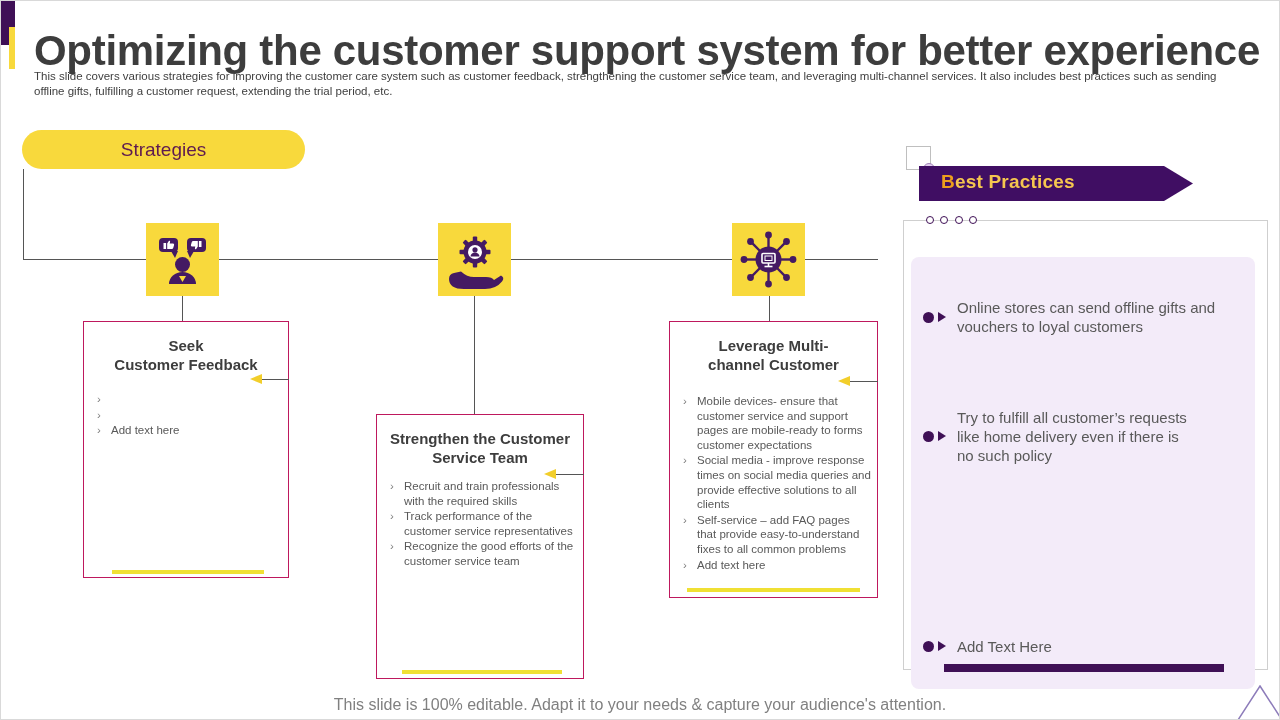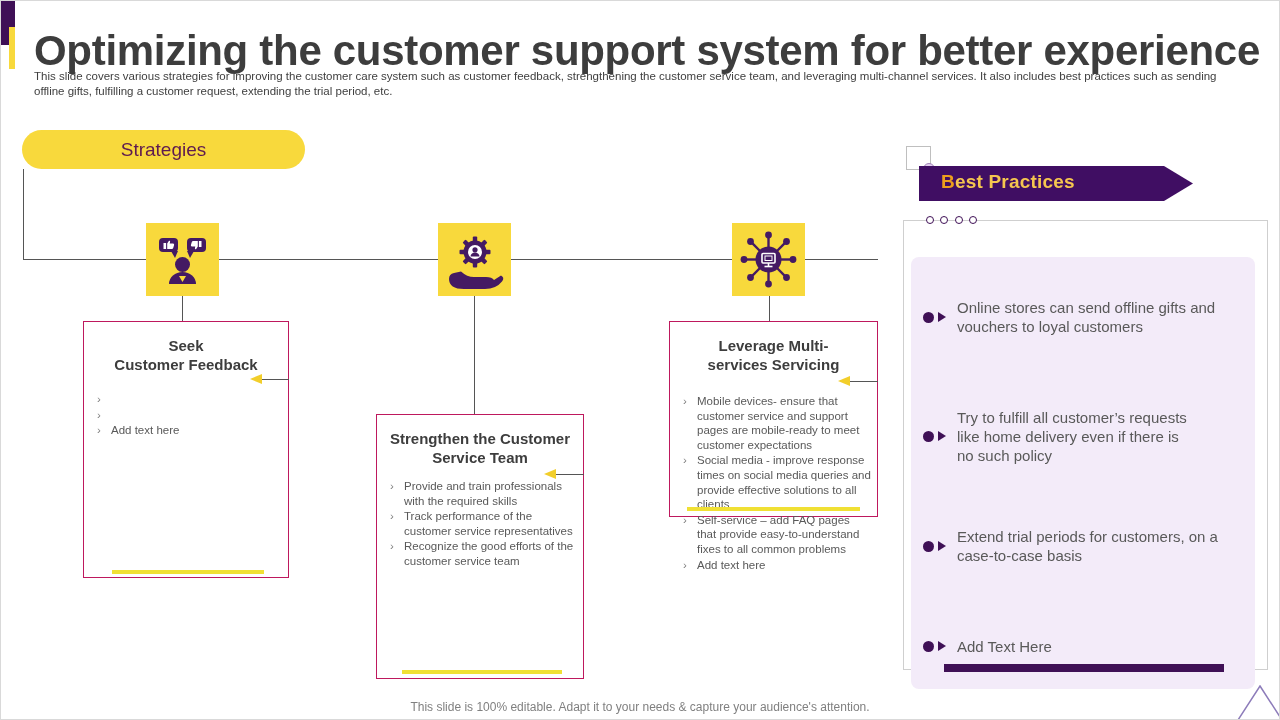--- a/index.html
+++ b/index.html
@@ -45,21 +45,21 @@
   .bp-dot { position:absolute; top:215px; width:8px; height:8px; border:1.5px solid #3F1056; border-radius:50%; background:#fff; box-sizing:border-box; }
   .bp-panel { left:910px; top:228px; width:344px; height:432px; background:#F3EBF9; border-radius:8px;margin-top:28px; }
   .bp-item { position:absolute; left:12px; display:flex; align-items:center; }
   .bp-marker { flex:none; width:34px; display:flex; align-items:center; }
   .bp-dot-fill { width:11px; height:11px; border-radius:50%; background:#3F1056; }
   .bp-tri { width:0; height:0; border-style:solid; border-width:5px 0 5px 8px; border-color:transparent transparent transparent #3F1056; margin-left:4px; }
   .bp-text { font-size:15px; line-height:19px; color:#595959; width:292px; }
   .bp-text.narrow { width:240px; }
   .bp-bar { left:943px; top:663px; width:280px; height:8px; background:#3F1056; }
   
-  .footer { left:0; bottom:5px; width:100%; text-align:center; font-size:12px; color:#808080; }
+  .footer { left:0; bottom:5px; width:100%; text-align:center; font-size:16px; color:#808080; }
   .tri-corner { left:1236px; top:684px; width:46px; height:36px; }
 </style>
 </head>
 <body>
 
 <div class="slide">
 
   <div class="abs accent-purple"></div>
   <div class="abs accent-yellow"></div>
 
@@ -177,45 +177,45 @@
   <div class="arrow-left" style="left:249px; top:372.5px;"></div>
 
   <div class="sbox" style="left:375px; top:413px; width:208px; height:265px;">
     <div class="btitle">
       <span>Strengthen the Customer</span>
       <span>Service Team</span>
     </div>
     <div class="bullets" style="top:64px;">
       <div class="bullet">
           <span class="marker">›</span>
-          <span>Provide and train professionals with the required skills</span>
+          <span>Recruit and train professionals with the required skills</span>
         </div>
       <div class="bullet">
           <span class="marker">›</span>
           <span>Track performance of the customer service representatives</span>
         </div>
       <div class="bullet">
           <span class="marker">›</span>
           <span>Recognize the good efforts of the customer service team</span>
         </div>
     </div>
     <div class="yline" style="left:25px; width:160px; bottom:4px;"></div>
   </div>
   <div class="line" style="left:554px; top:473px; width:29px; height:1px;"></div>
   <div class="arrow-left" style="left:543px; top:467.5px;"></div>
 
-  <div class="sbox" style="left:668px; top:320px; width:209px; height:196px;">
+  <div class="sbox" style="left:668px; top:320px; width:209px; height:277px;">
     <div class="btitle">
       <span>Leverage Multi-</span>
-      <span>services Servicing</span>
+      <span>channel Customer</span>
     </div>
     <div class="bullets" style="top:72px;">
       <div class="bullet">
           <span class="marker">›</span>
-          <span>Mobile devices- ensure that customer service and support pages are mobile-ready to meet customer expectations</span>
+          <span>Mobile devices- ensure that customer service and support pages are mobile-ready to forms customer expectations</span>
         </div>
       <div class="bullet">
           <span class="marker">›</span>
           <span>Social media - improve response times on social media queries and provide effective solutions to all clients</span>
         </div>
       <div class="bullet">
           <span class="marker">›</span>
           <span>Self-service – add FAQ pages that provide easy-to-understand fixes to all common problems</span>
         </div>
       <div class="bullet">
@@ -252,27 +252,20 @@
         </span>
       <span class="bp-text">Online stores can send offline gifts and vouchers to loyal customers</span>
     </div>
     <div class="bp-item" style="top:140px; height:78px;">
       <span class="bp-marker">
           <span class="bp-dot-fill"></span>
           <span class="bp-tri"></span>
         </span>
       <span class="bp-text narrow">Try to fulfill all customer’s requests like home delivery even if there is no such policy</span>
     </div>
-    <div class="bp-item" style="top:256px; height:66px;">
-      <span class="bp-marker">
-          <span class="bp-dot-fill"></span>
-          <span class="bp-tri"></span>
-        </span>
-      <span class="bp-text">Extend trial periods for customers, on a case-to-case basis</span>
-    </div>
     <div class="bp-item" style="top:367px; height:44px;">
       <span class="bp-marker">
           <span class="bp-dot-fill"></span>
           <span class="bp-tri"></span>
         </span>
       <span class="bp-text">Add Text Here</span>
     </div>
   </div>
   <div class="abs bp-bar"></div>
 

